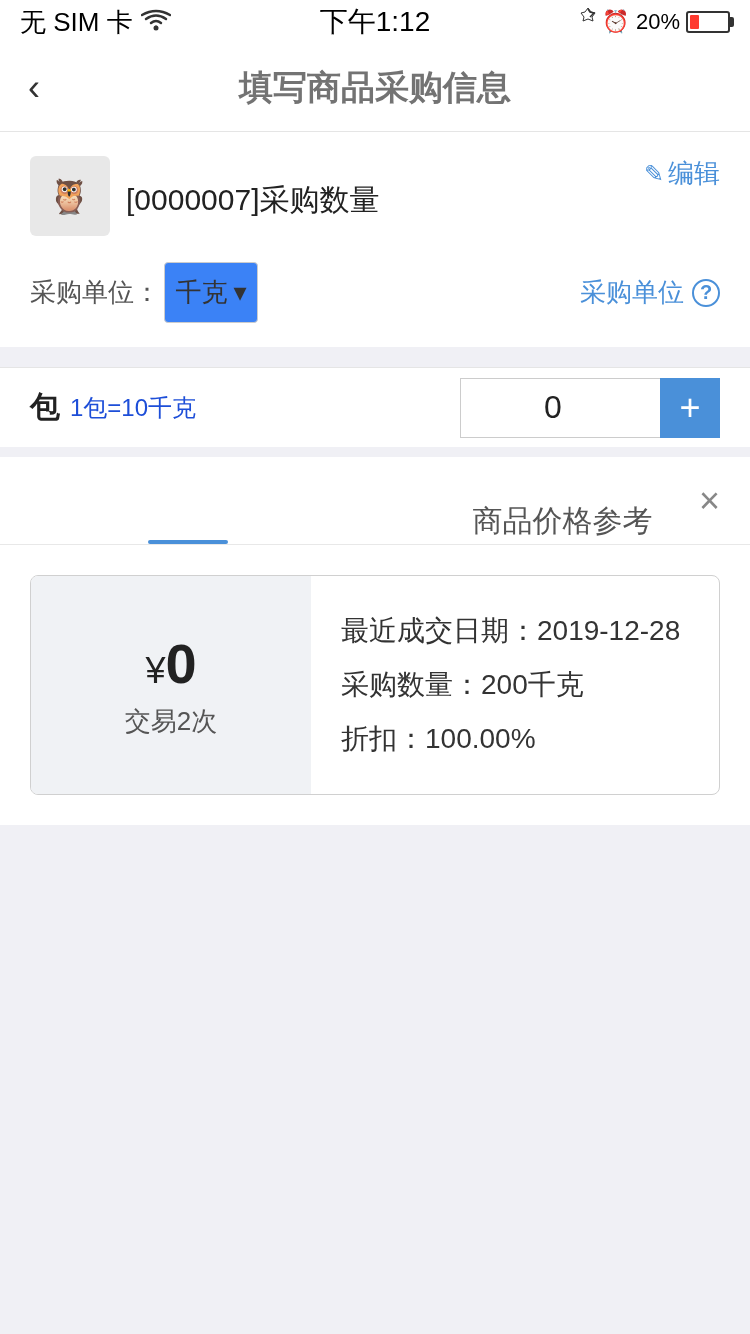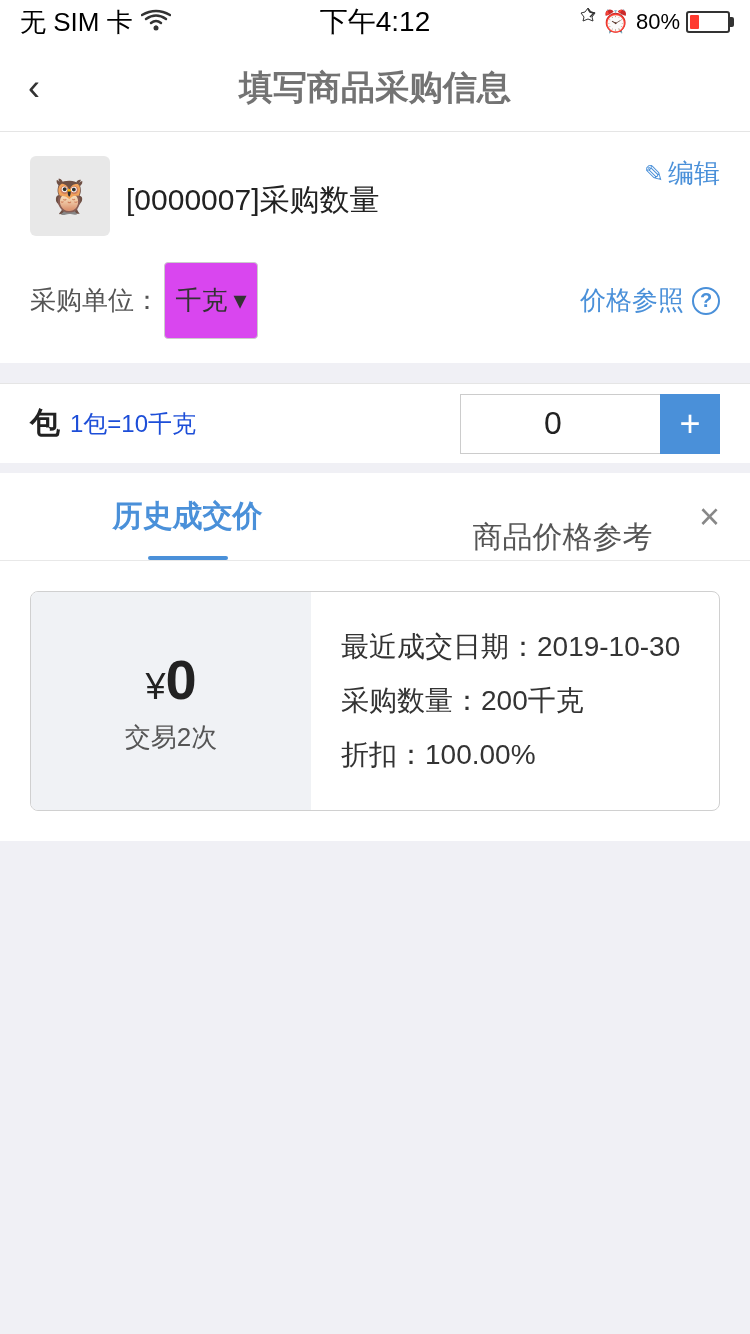--- a/index.html
+++ b/index.html
@@ -150,24 +150,24 @@
     }
     .unit-label {
       font-size: 26px;
       color: #555;
     }
     .unit-select {
       display: inline-flex;
       align-items: center;
       border: 1px solid #ccc;
       border-radius: 4px;
-      padding: 20px 10px;
+      padding: 12px 10px;
       font-size: 26px;
       color: #333;
-      background: #d946ef;
+      background: #3b82f6;
       gap: 6px;
       cursor: pointer;
     }
     .price-ref {
       display: flex;
       align-items: center;
       gap: 8px;
       color: #4a90d9;
       font-size: 26px;
       cursor: pointer;
@@ -351,30 +351,30 @@
     <span>
       <svg width="30" height="22" viewBox="0 0 30 22" fill="none">
         <path d="M15 18 L15 18" stroke="#333" stroke-width="3" stroke-linecap="round"></path>
         <path d="M10 14 Q15 10 20 14" stroke="#333" stroke-width="2.5" fill="none" stroke-linecap="round"></path>
         <path d="M5 10 Q15 3 25 10" stroke="#333" stroke-width="2.5" fill="none" stroke-linecap="round"></path>
         <path d="M1 6 Q15 -2 29 6" stroke="#333" stroke-width="2.5" fill="none" stroke-linecap="round"></path>
         <circle cx="15" cy="19" r="2.5" fill="#333"></circle>
       </svg>
     </span>
   </div>
-  <div class="status-center">下午4:12</div>
+  <div class="status-center">下午1:12</div>
   <div class="status-right">
     <span>
       <svg width="18" height="22" viewBox="0 0 18 22" fill="#333">
         <path d="M9 0 L12 4 L16 5 L13 9 L14 13 L9 11 L4 13 L5 9 L2 5 L6 4 Z" stroke="#333" stroke-width="1" fill="none"></path>
         <path d="M9 1 L11 4 L15 5 L11 9" fill="none" stroke="#333" stroke-width="1.5"></path>
       </svg>
     </span>
     <span>⏰</span>
-    <span>80%</span>
+    <span>20%</span>
     <span class="battery-icon">
       <span class="battery-fill"></span>
     </span>
   </div>
 </div>
 
 <div class="nav-bar">
   <span class="nav-back">‹</span>
   <span class="nav-title">填写商品采购信息</span>
 </div>
@@ -396,60 +396,59 @@
   </div>
   <div class="product-meta">
     <div>
       <span class="unit-label">采购单位：</span>
       <span class="unit-select">
         <span>千克</span>
         <span>▾</span>
       </span>
     </div>
     <div class="price-ref">
-      <span>价格参照</span>
+      <span>采购单位</span>
       <span class="help-circle">?</span>
     </div>
   </div>
 </div>
 
 <div class="quantity-section">
   <div class="qty-label">
     <span class="qty-unit">包</span>
     <span class="qty-conversion">1包=10千克</span>
   </div>
   <div class="qty-input-wrap">
     <input class="qty-input" type="number" value="0" style="">
     <button class="qty-plus">+</button>
   </div>
 </div>
 
 <div class="tabs-panel">
   <div class="tabs-header">
     <div class="tab-item active">
-      <span class="tab-label">历史成交价</span>
       <div class="tab-underline"></div>
     </div>
     <div class="tab-item inactive">
       <span class="tab-label">商品价格参考</span>
     </div>
     <span class="tab-close">×</span>
   </div>
 
   <div class="tab-content">
     <div class="price-card">
       <div class="price-card-left">
         <div class="price-value">
           <span class="price-yuan">¥</span><span>0</span>
         </div>
         <div class="price-trades">交易2次</div>
       </div>
       <div class="price-card-right">
         <div class="price-detail-row">
-          <span>最近成交日期：</span><span>2019-10-30</span>
+          <span>最近成交日期：</span><span>2019-12-28</span>
         </div>
         <div class="price-detail-row">
           <span>采购数量：</span><span>200千克</span>
         </div>
         <div class="price-detail-row">
           <span>折扣：</span><span>100.00%</span>
         </div>
       </div>
     </div>
   </div>

